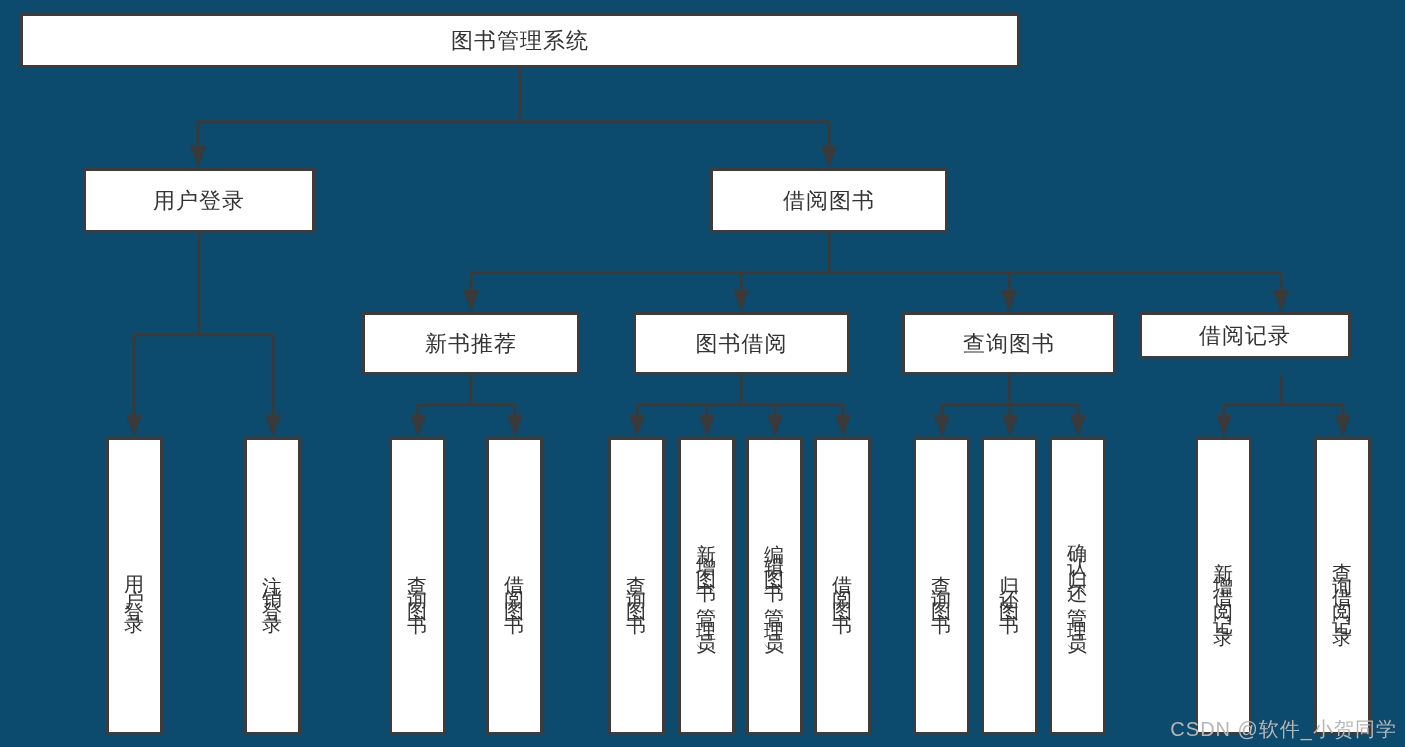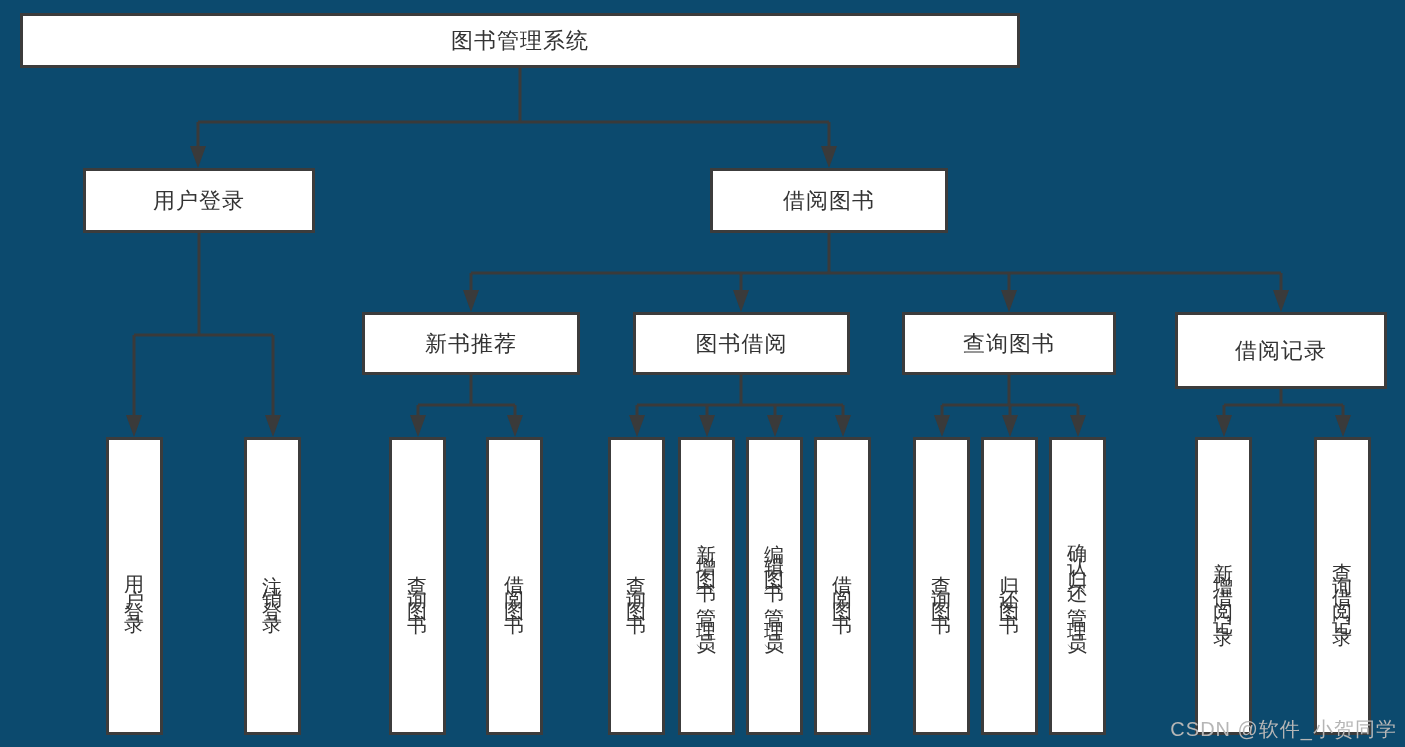--- a/index.html
+++ b/index.html
@@ -109,21 +109,21 @@
 
   <div class="box hbox" style="left:633px;top:312px;width:217px;height:63px">
     <span>图书借阅</span>
   </div>
   <div class="box hbox" style="left:362px;top:312px;width:218px;height:63px">
     <span>新书推荐</span>
   </div>
   <div class="box hbox" style="left:902px;top:312px;width:214px;height:63px">
     <span>查询图书</span>
   </div>
-  <div class="box hbox" style="left:1175px;top:312px;width:212px;height:77px">
+  <div class="box hbox" style="left:1139px;top:312px;width:212px;height:47px">
     <span>借阅记录</span>
   </div>
 
   <div class="box vbox" style="left:106px">
     <span class="vtext">用户登录</span>
   </div>
   <div class="box vbox" style="left:244px">
     <span class="vtext">注销登录</span>
   </div>
   <div class="box vbox" style="left:389px">

